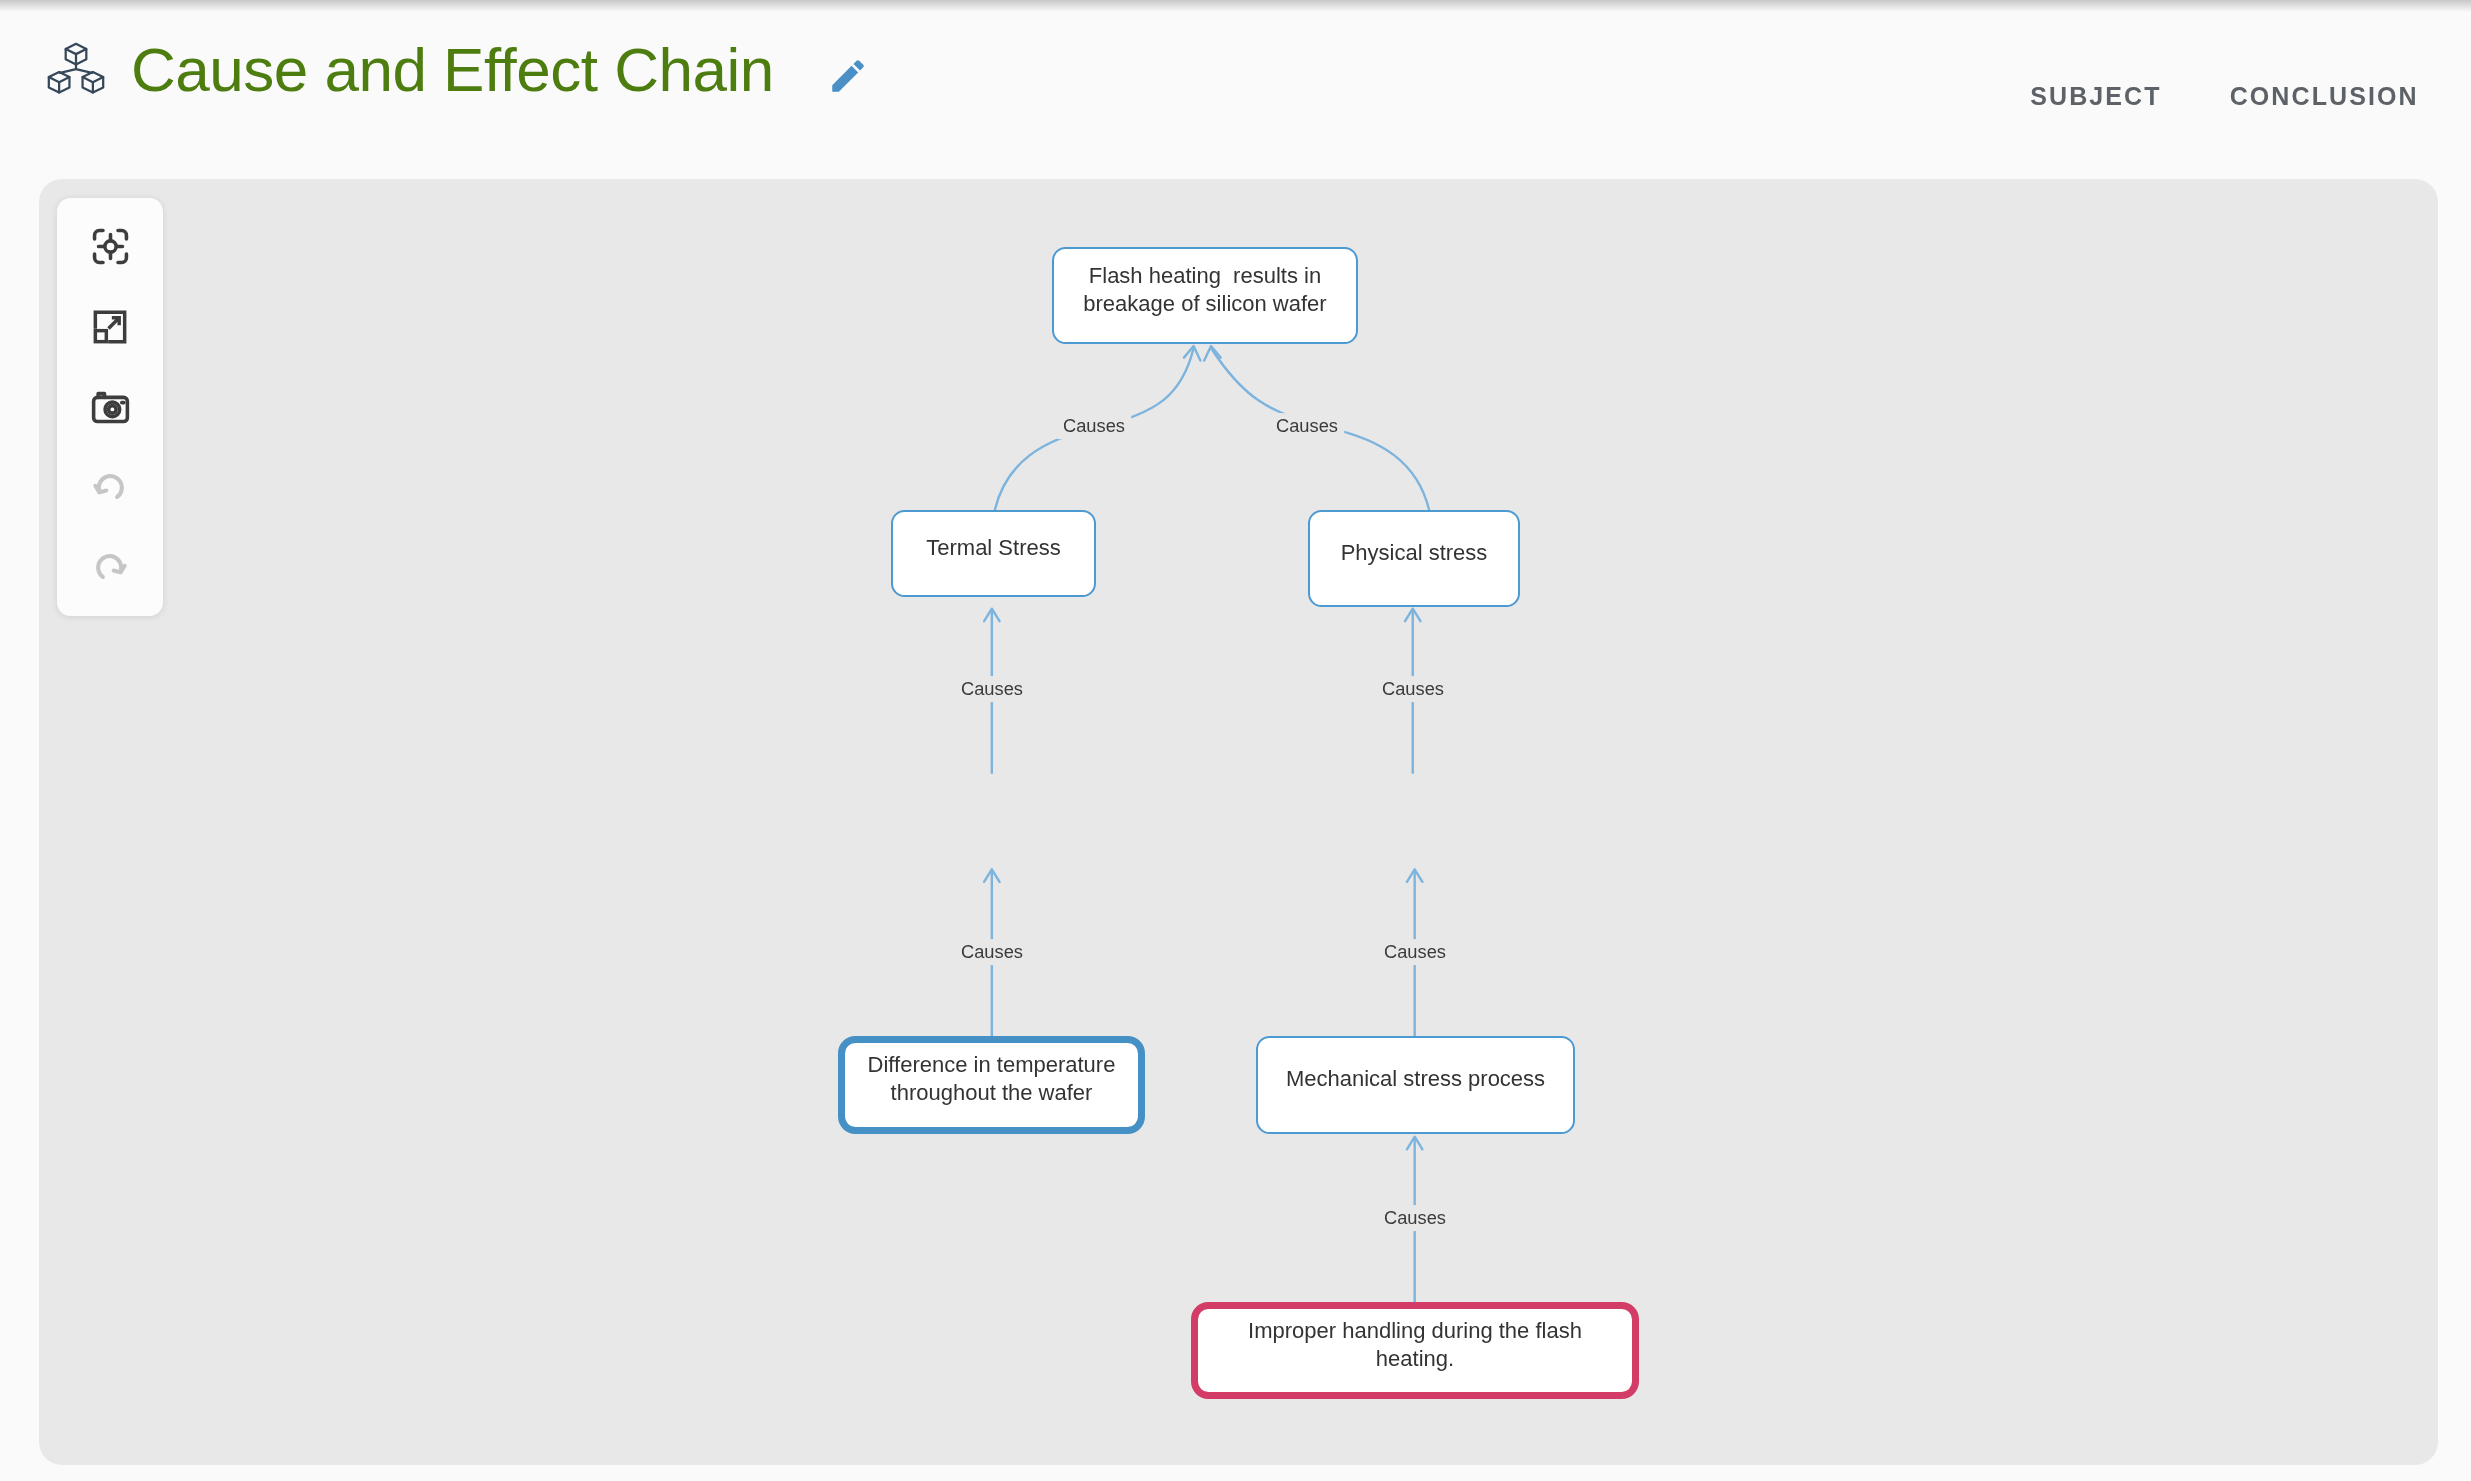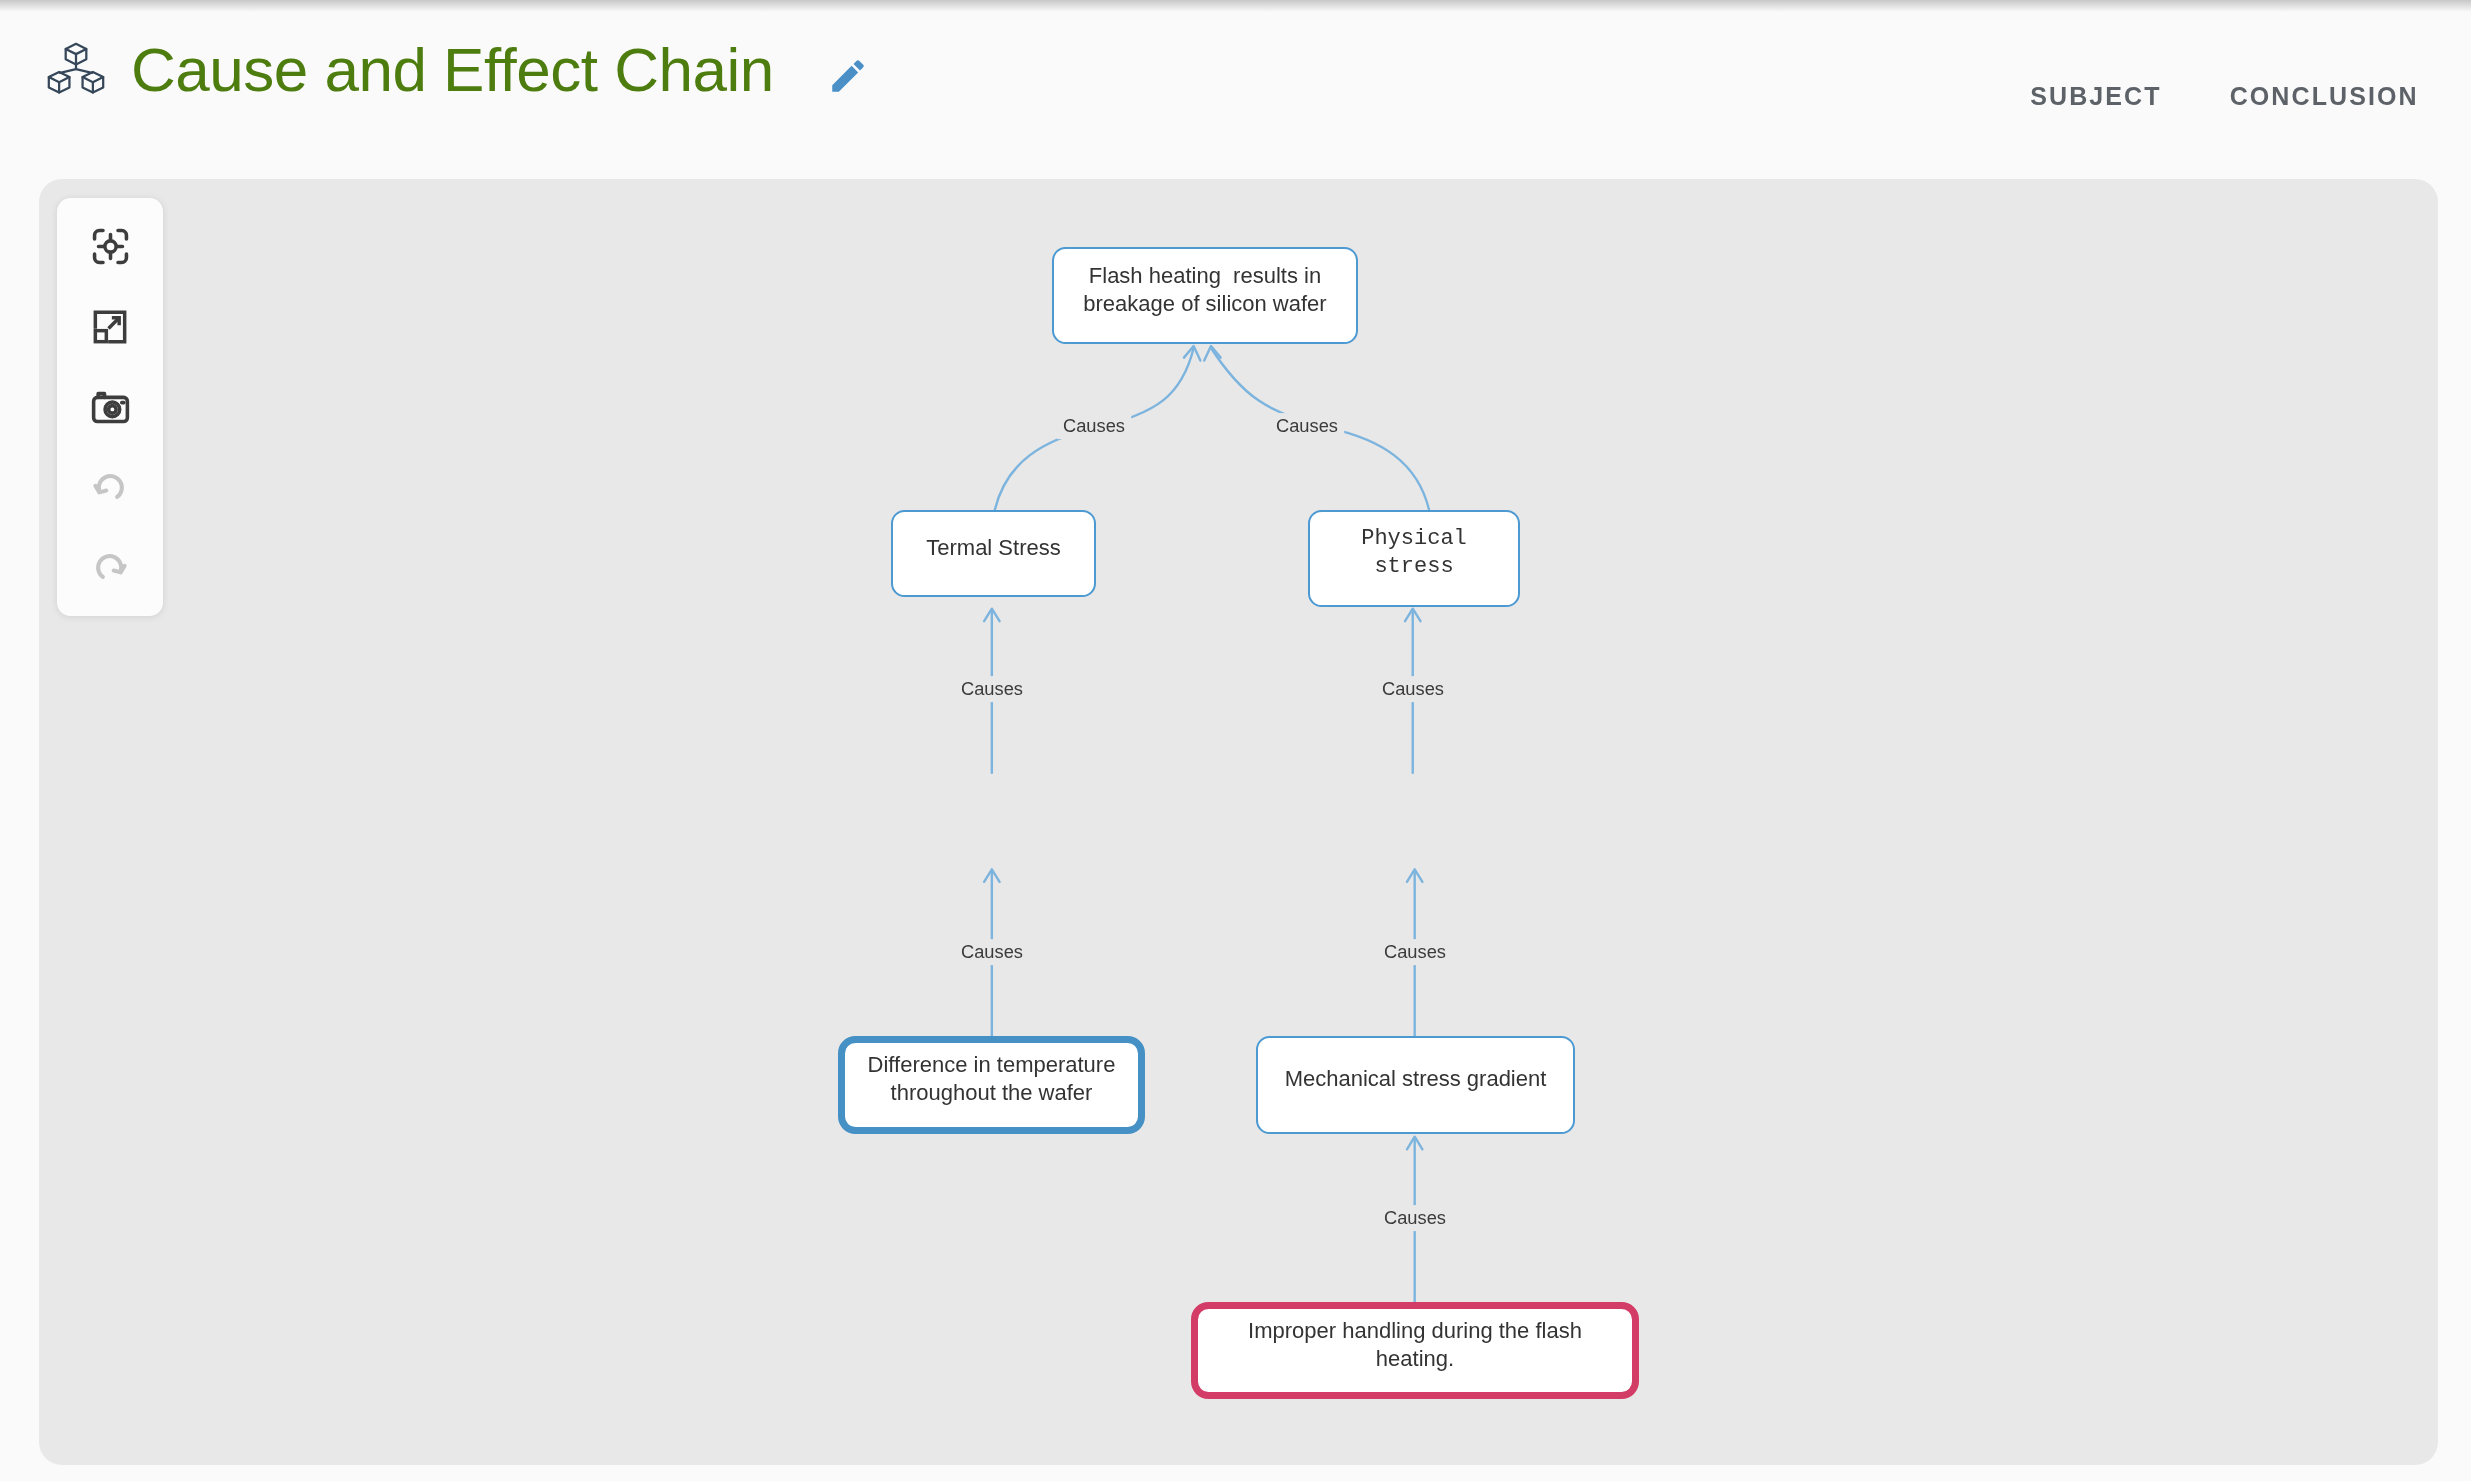--- a/index.html
+++ b/index.html
@@ -148,24 +148,24 @@
         <svg width="44" height="44" viewBox="0 0 24 24" fill="none" stroke="currentColor" stroke-width="2.2" stroke-linecap="round" stroke-linejoin="round">
           <path d="M17.8 13.8 A6.3 6.3 0 1 0 8.1 16.9"></path>
           <path d="M20.0 10.8 L17.8 14.4 L14.0 13.4"></path>
         </svg>
       </button>
     </div>
 
     <div class="node" style="left:1013px;top:68px;width:306px;height:97px;">Flash heating  results in
 breakage of silicon wafer</div>
     <div class="node" style="left:852px;top:331px;width:205px;height:87px;">Termal Stress</div>
-    <div class="node" style="left:1269px;top:331px;width:212px;height:97px;font-family:Liberation Mono, monospace;">Physical stress</div>
+    <div class="node" style="left:1269px;top:331px;width:212px;height:97px;">Physical stress</div>
     <div class="node selected" style="left:799px;top:857px;width:307px;height:98px;text-align:center;">Difference in temperature
 throughout the wafer</div>
-    <div class="node" style="left:1217px;top:857px;width:319px;height:98px;">Mechanical stress gradient</div>
+    <div class="node" style="left:1217px;top:857px;width:319px;height:98px;">Mechanical stress process</div>
     <div class="node root-cause" style="left:1152px;top:1123px;width:448px;height:97px;">Improper handling during the flash heating.</div>
 
     <div class="edge-label" style="left:1055px;top:247px;">Causes</div>
     <div class="edge-label" style="left:1268px;top:247px;">Causes</div>
     <div class="edge-label" style="left:953px;top:510px;">Causes</div>
     <div class="edge-label" style="left:1374px;top:510px;">Causes</div>
     <div class="edge-label" style="left:953px;top:773px;">Causes</div>
     <div class="edge-label" style="left:1376px;top:773px;">Causes</div>
     <div class="edge-label" style="left:1376px;top:1039px;">Causes</div>
   </div>

